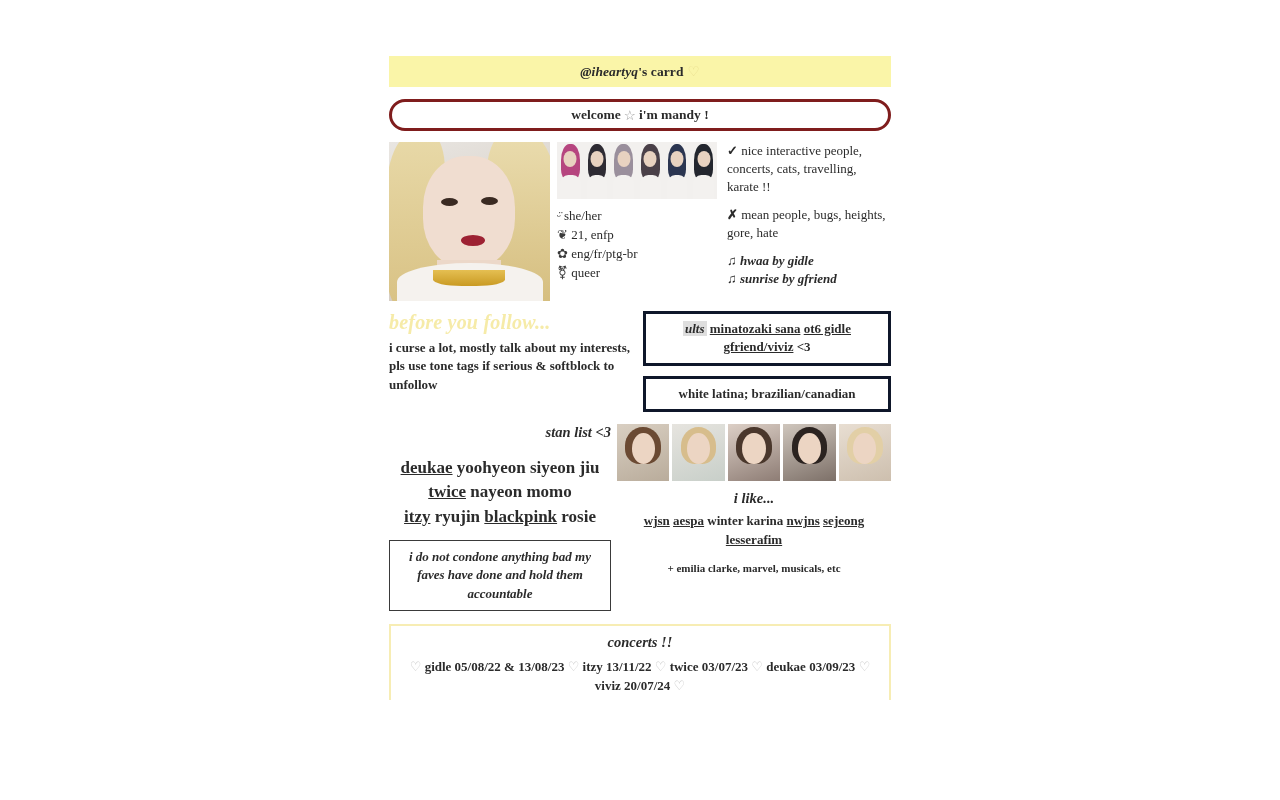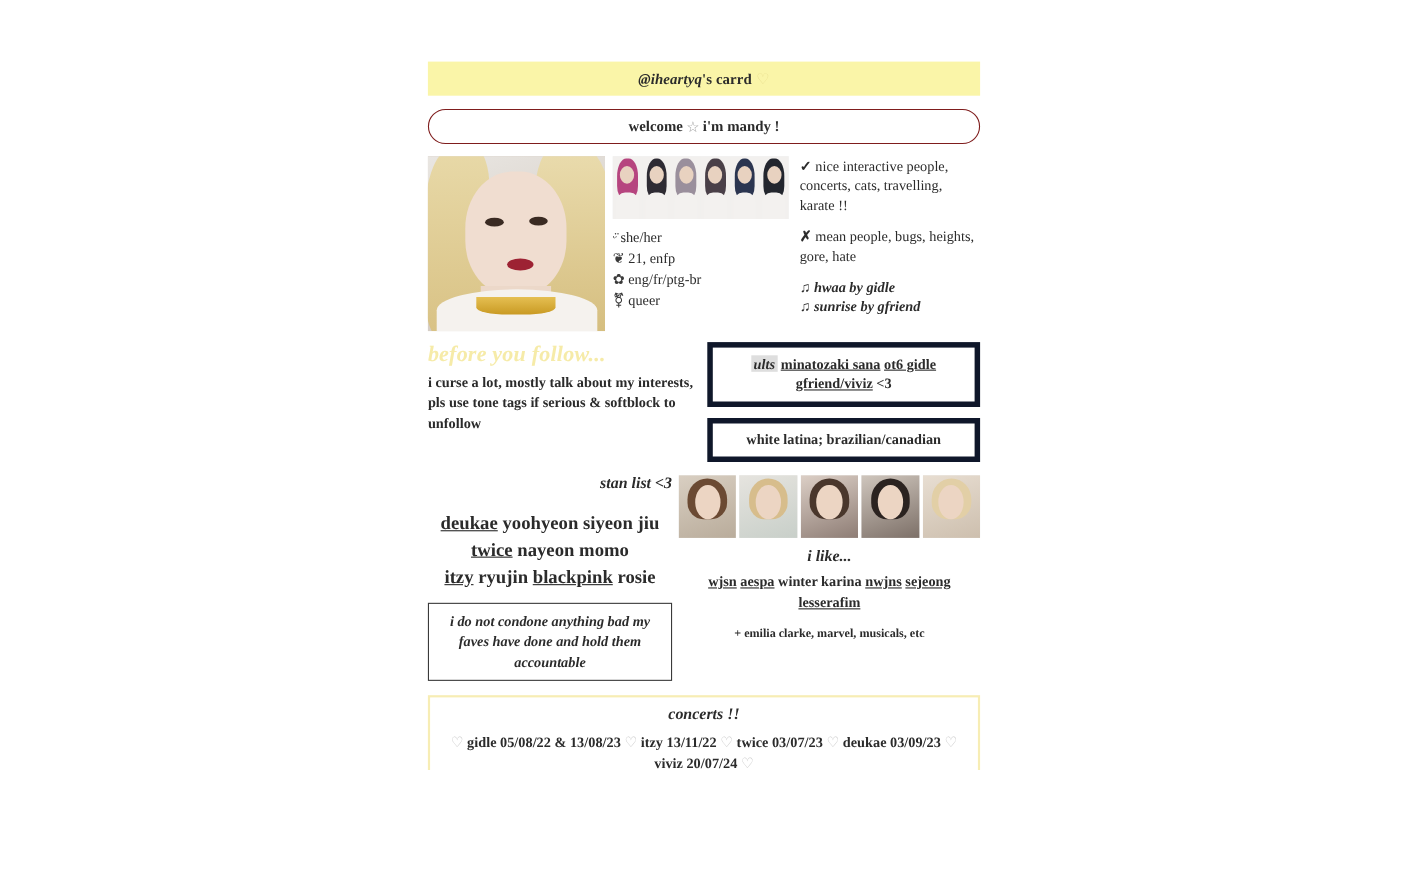--- a/index.html
+++ b/index.html
@@ -30,21 +30,21 @@
     font-size: 13.5px; font-weight: bold;
     letter-spacing: .1px;
   }
   .titlebar .handle { font-style: italic; }
   .heart-pale { color: #e8dd8e; font-weight: normal; margin-left: 4px; }
 
   
   .welcome {
     margin-top: 12px;
     height: 32px;
-    border: 1px solid #7f1d1d;
+    border: 3px solid #7f1d1d;
     border-radius: 999px;
     display: flex; align-items: center; justify-content: center;
     font-size: 13.5px; font-weight: bold;
   }
   .star { color: #9a9a9a; font-weight: normal; margin: 0 3px; }
 
   
   .intro {
     margin-top: 11px;
     display: flex;
@@ -100,21 +100,21 @@
   .byf-title {
     font-size: 20px; font-weight: bold; font-style: italic;
     color: #f6eba8;
     letter-spacing: .2px;
     line-height: 1.15;
   }
   .byf-body { margin-top: 5px; font-size: 13px; line-height: 1.42; font-weight: bold; }
 
   .boxcol { flex: 1 1 auto; }
   .obox {
-    border: 5px solid #0f172a;
+    border: 3px solid #0f172a;
     padding: 6px 8px;
     text-align: center;
     font-size: 13px;
     line-height: 1.42;
     font-weight: bold;
   }
   .obox + .obox { margin-top: 10px; }
   .hl { background: #dedede; padding: 0 2px; font-style: italic; }
   u.u { text-decoration: underline; }
 

